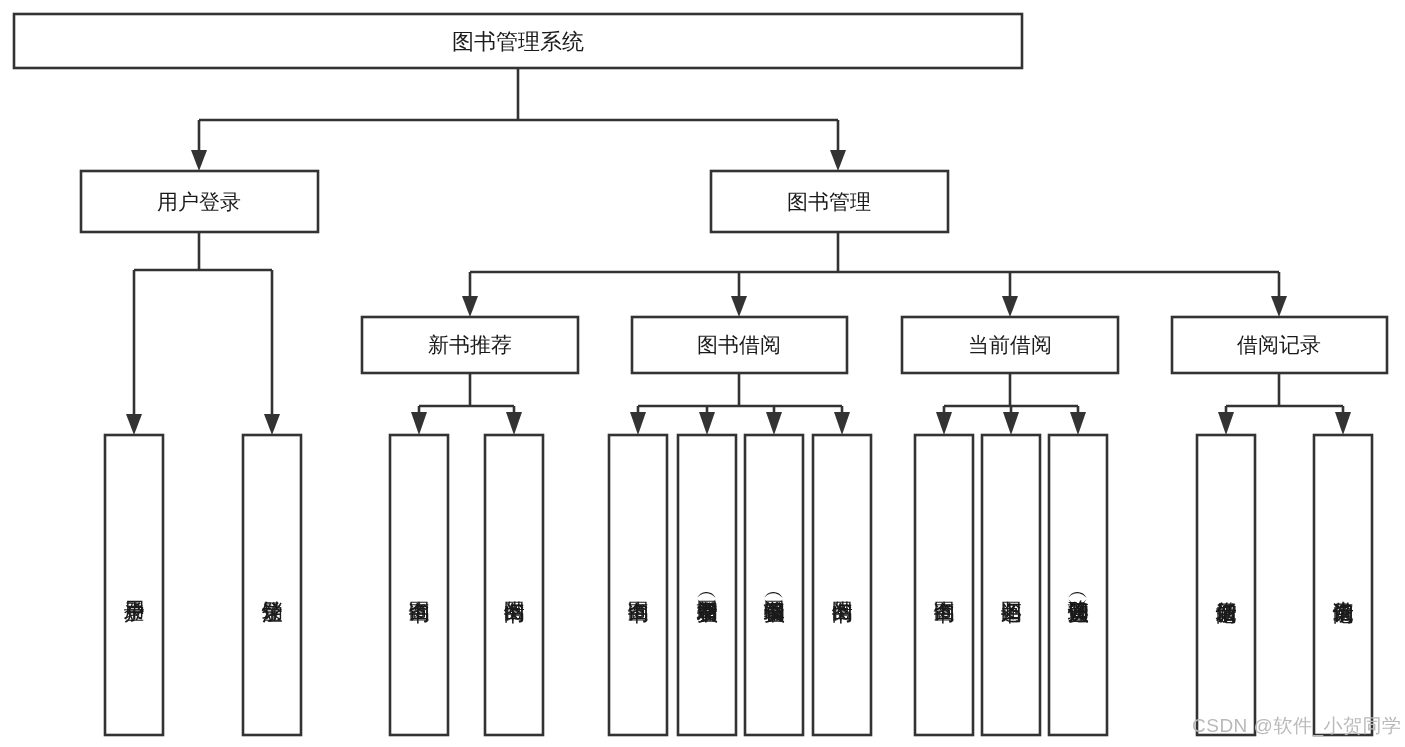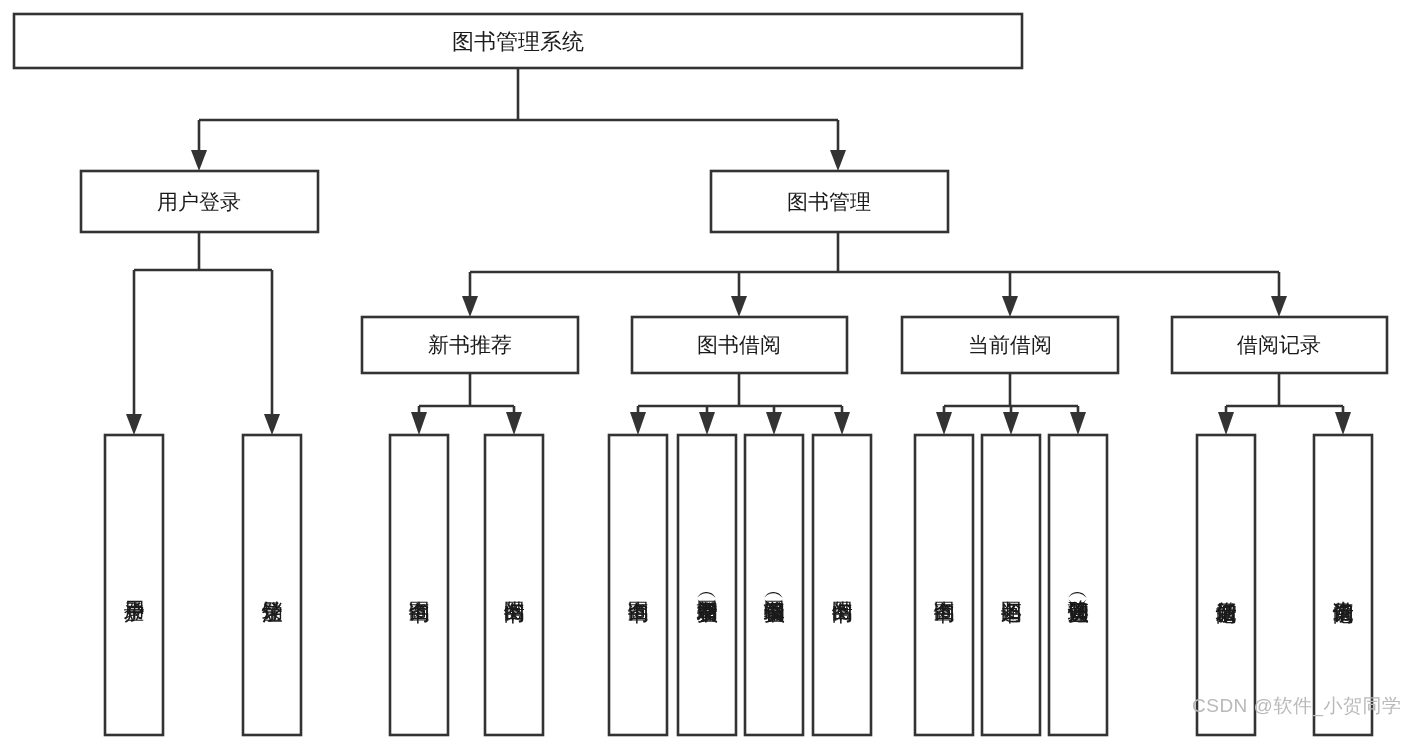--- a/index.html
+++ b/index.html
@@ -230,15 +230,15 @@
   <div class="vlabel" style="left:745px; top:435px; width:58px; height:300px;">编辑图书（管理员）</div>
   <div class="vlabel" style="left:813px; top:435px; width:58px; height:300px;">借阅图书</div>
 
   <div class="vlabel" style="left:915px; top:435px; width:58px; height:300px;">查询图书</div>
   <div class="vlabel" style="left:982px; top:435px; width:58px; height:300px;">归还图书</div>
   <div class="vlabel" style="left:1049px; top:435px; width:58px; height:300px;">确认归还（管理员）</div>
 
   <div class="vlabel" style="left:1197px; top:435px; width:58px; height:300px;">新增借阅记录</div>
   <div class="vlabel" style="left:1314px; top:435px; width:58px; height:300px;">查询借阅记录</div>
 
-  <div class="watermark" style="left:1192px; top:693px;">CSDN @软件_小贺同学</div>
+  <div class="watermark" style="left:1192px; top:713px;">CSDN @软件_小贺同学</div>
 
 </div>
 
 </body></html>

